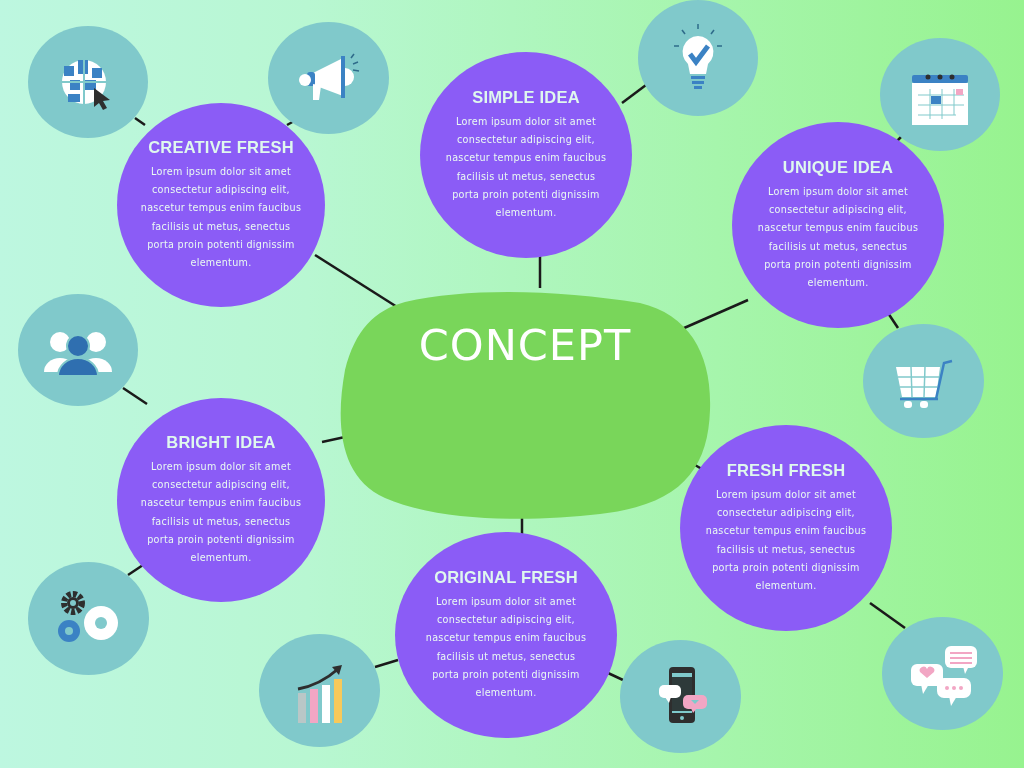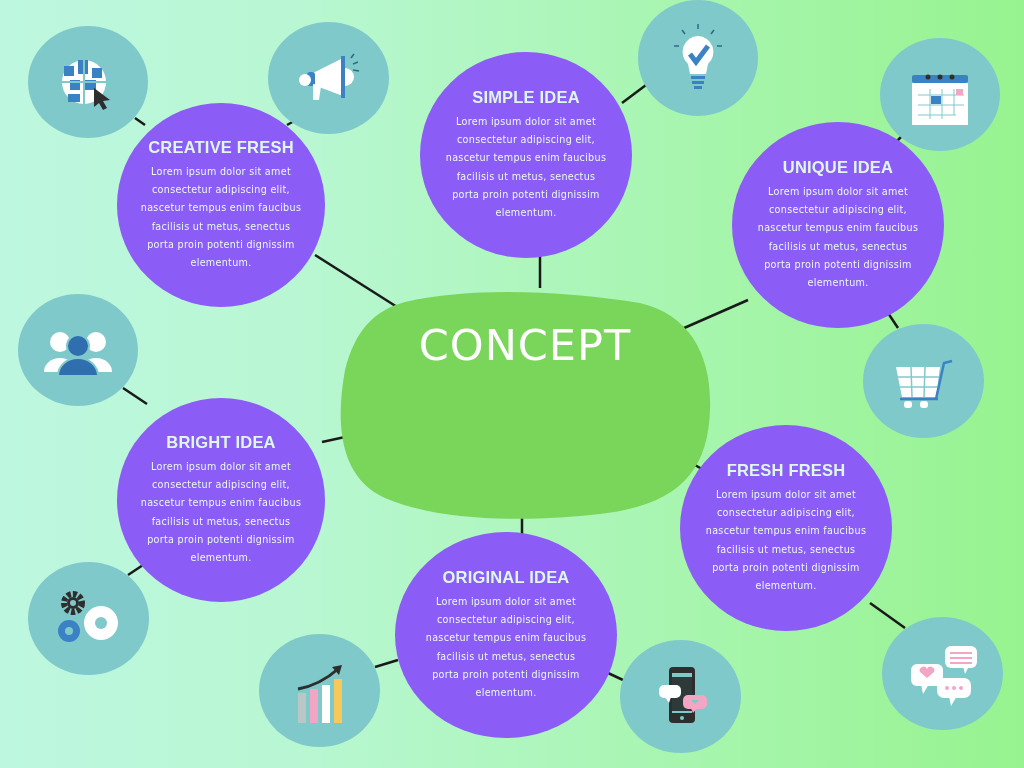--- a/index.html
+++ b/index.html
@@ -104,21 +104,21 @@
 <div class="idea" style="left:680px; top:425px; width:212px; height:206px;">
   <div class="title">FRESH FRESH</div>
   <div class="body">Lorem ipsum dolor sit amet
 consectetur adipiscing elit,
 nascetur tempus enim faucibus
 facilisis ut metus, senectus
 porta proin potenti dignissim
 elementum.</div>
 </div>
 <div class="idea" style="left:395px; top:532px; width:222px; height:206px;">
-  <div class="title">ORIGINAL IDEA</div>
+  <div class="title">ORIGINAL FRESH</div>
   <div class="body">Lorem ipsum dolor sit amet
 consectetur adipiscing elit,
 nascetur tempus enim faucibus
 facilisis ut metus, senectus
 porta proin potenti dignissim
 elementum.</div>
 </div>
 
 <div class="icon-circle" style="left:28px; top:26px; width:120px; height:112px;">
   <svg viewBox="0 0 80 80">

